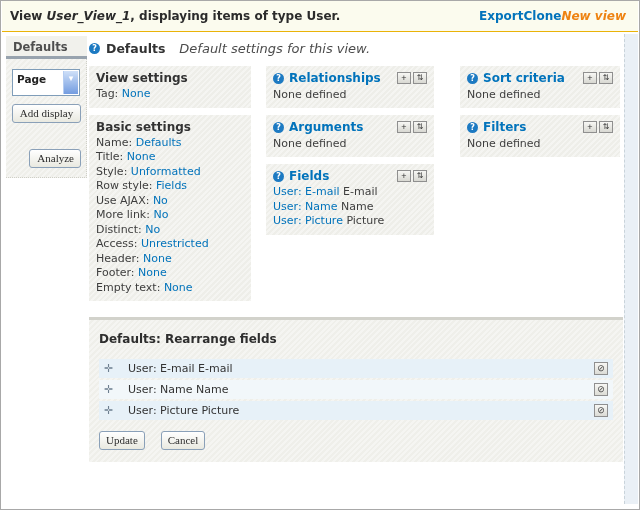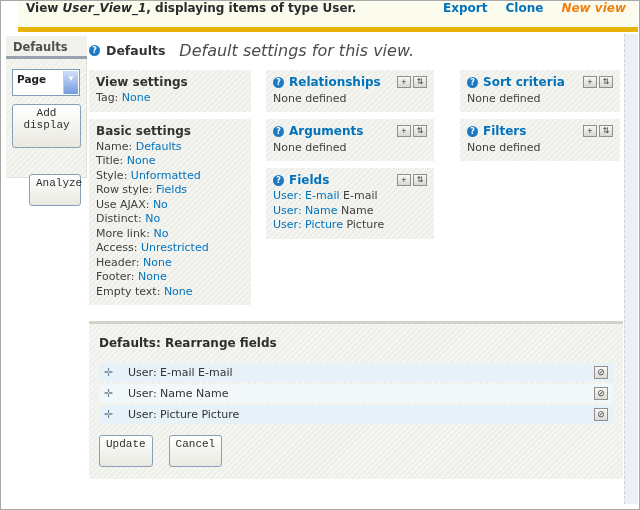--- a/index.html
+++ b/index.html
@@ -5,60 +5,60 @@
   * { box-sizing: border-box; margin: 0; padding: 0; }
   html,body { width:640px; height:510px; }
   body {
     font-family: "DejaVu Sans", "Liberation Sans", sans-serif;
     font-size: 11px; color:#3e3e3e; background:#fff;
   }
   .page { position:relative; width:640px; height:510px; background:#fff;
           border:1px solid #a8a8a8; overflow:hidden; }
 
   
-  .topbar { position:absolute; left:17px; right:1px; top:0; height:31px;
-            background:#fbfbee; border-bottom:5px solid #eab308;
-            display:flex; justify-content:space-between;
+  .topbar { position:absolute; left:1px; right:1px; top:0; height:31px;
+            background:#fbfbee; border-bottom:1px solid #eab308;
+            display:flex; align-items:center; justify-content:space-between;
             padding:0 12px 0 8px; }
   .topbar .title { font-size:12px; font-weight:bold; color:#2b2b2b; }
   .topbar .view-name { font-style:italic; }
-  .topbar .actions { display:flex; gap:18px; font-size:12px; font-weight:bold; }
+  .topbar .actions { display:flex; font-size:12px; font-weight:bold; }
   .topbar .actions a { text-decoration:none; color:#0273bb; cursor:pointer; }
   .topbar .actions a.new-view { color:#ee8211; font-style:italic; }
 
   
   .sidebar { position:absolute; left:5px; top:35px; width:81px; }
   .side-tab { height:20px; padding:4px 0 0 7px; font-weight:bold; font-size:11.5px;
               color:#4e4e4e; background:#f1f1ec; }
   .side-tab-bar { height:3px; background:#98a3ae; }
   .side-panel { height:119px; padding:10px 6px 5px;
                 background-color:#efefea;
                 background-image:repeating-linear-gradient(135deg, rgba(255,255,255,.4) 0 2px, rgba(0,0,0,0) 2px 4px);
                 border-right:1px dotted #cfcfc7; border-bottom:1px dotted #cfcfc7; }
   .fake-select { position:relative; height:27px; background:#fff;
                  border:1px solid #7f9db9; cursor:pointer;font-weight:bold; }
   .fake-select .val { display:block; padding:3px 0 0 4px; font-size:10.5px; color:#222; }
   .fake-select .arrow { position:absolute; right:1px; top:1px; bottom:1px; width:15px;
                  background:linear-gradient(#cfe0f8,#739ce0); border-left:1px solid #b5cdf2;
                  color:#fff; text-align:center; font-size:9px; line-height:15px; }
   .btn { display:inline-block; background:linear-gradient(#ffffff,#e9e9e0);
          border:1px solid #8援b8; border:1px solid #8aa0b8; border-radius:3px;
-         padding:2px 6px 16px; font-size:11px; color:#2d2d2d; cursor:pointer;
-         font-family:Liberation Mono, monospace; }
+         padding:2px 6px 3px; font-size:11px; color:#2d2d2d; cursor:pointer;
+         font-family:Liberation Serif, serif; }
   .add-display-btn { margin-top:8px; width:69px; text-align:center; }
   .analyze-btn { margin-top:26px; margin-left:17px; width:52px; text-align:right; }
 
   
   .main { position:absolute; left:88px; top:38px; width:534px; }
   .main-header { display:flex; align-items:center; margin:2px 0 10px; }
   .help-icon { display:inline-block; width:11px; height:11px; border-radius:50%;
                background:#1d7ac2; color:#fff; font-size:8px; font-weight:bold;
                text-align:center; line-height:11px; flex:0 0 auto; cursor:pointer; }
   .main-header .mh-title { font-size:12.5px; font-weight:bold; color:#333; margin-left:6px; }
-  .main-header .mh-desc { font-size:16px; font-style:italic; color:#4c4c4c; margin-left:14px; }
+  .main-header .mh-desc { font-size:13px; font-style:italic; color:#4c4c4c; margin-left:14px; }
 
   .columns { display:flex; }
   .col1 { width:162px; margin-right:15px; }
   .col2 { width:168px; margin-right:26px; }
   .col3 { width:160px; }
 
   .box { background-color:#eeeee9;
          background-image:repeating-linear-gradient(135deg, rgba(255,255,255,.4) 0 2px, rgba(0,0,0,0) 2px 4px);
          padding:5px 7px 6px; margin-bottom:7px; }
   .box-head { display:flex; align-items:center; margin-bottom:2px; }
@@ -148,22 +148,22 @@
 
         <div class="box">
           <div class="box-head">
             <span class="bh-title">Basic settings</span>
           </div>
           <div class="kv"><span class="k">Name:</span> <a>Defaults</a></div>
           <div class="kv"><span class="k">Title:</span> <a>None</a></div>
           <div class="kv"><span class="k">Style:</span> <a>Unformatted</a></div>
           <div class="kv"><span class="k">Row style:</span> <a>Fields</a></div>
           <div class="kv"><span class="k">Use AJAX:</span> <a>No</a></div>
+          <div class="kv"><span class="k">More link:</span> <a>No</a></div>
           <div class="kv"><span class="k">Distinct:</span> <a>No</a></div>
-          <div class="kv"><span class="k">More link:</span> <a>No</a></div>
           <div class="kv"><span class="k">Access:</span> <a>Unrestricted</a></div>
           <div class="kv"><span class="k">Header:</span> <a>None</a></div>
           <div class="kv"><span class="k">Footer:</span> <a>None</a></div>
           <div class="kv"><span class="k">Empty text:</span> <a>None</a></div>
         </div>
       </div>
 
       <div class="col2">
         <div class="box">
           <div class="box-head">

